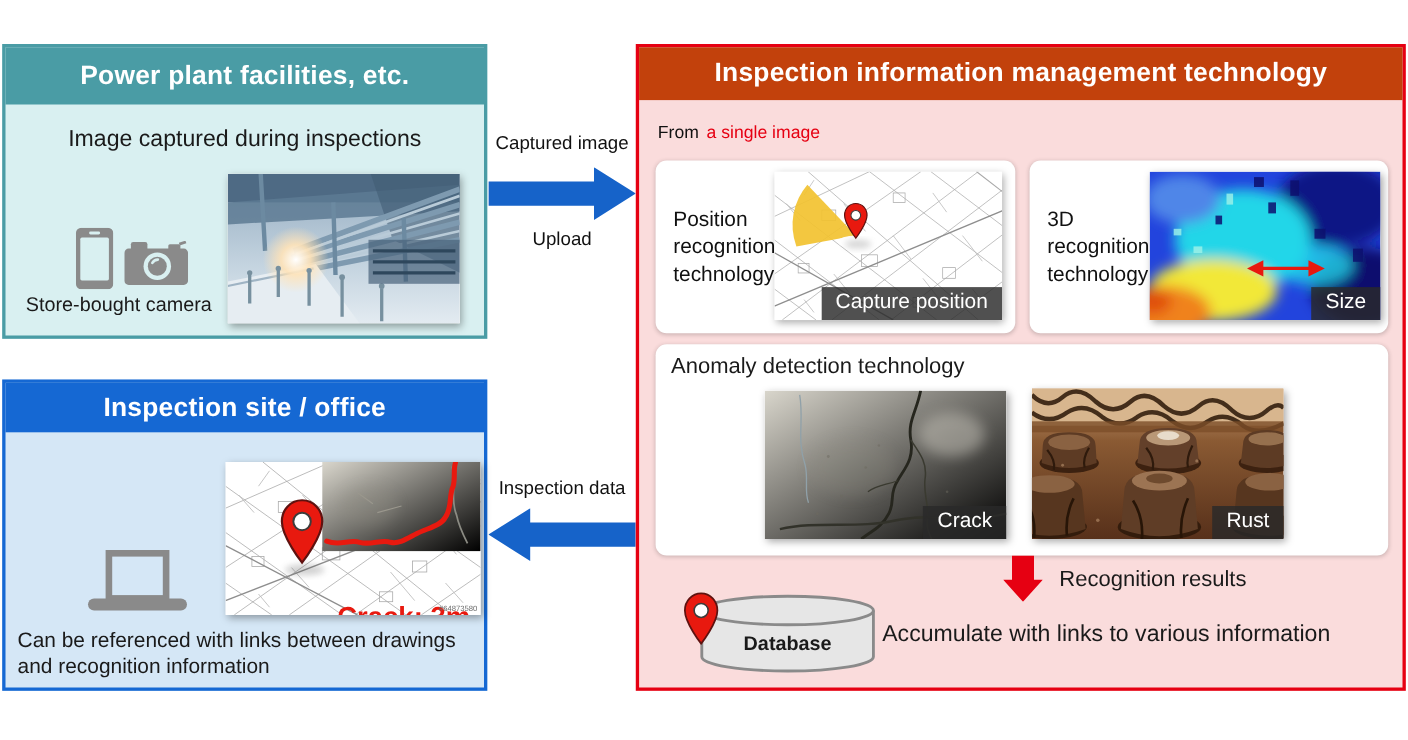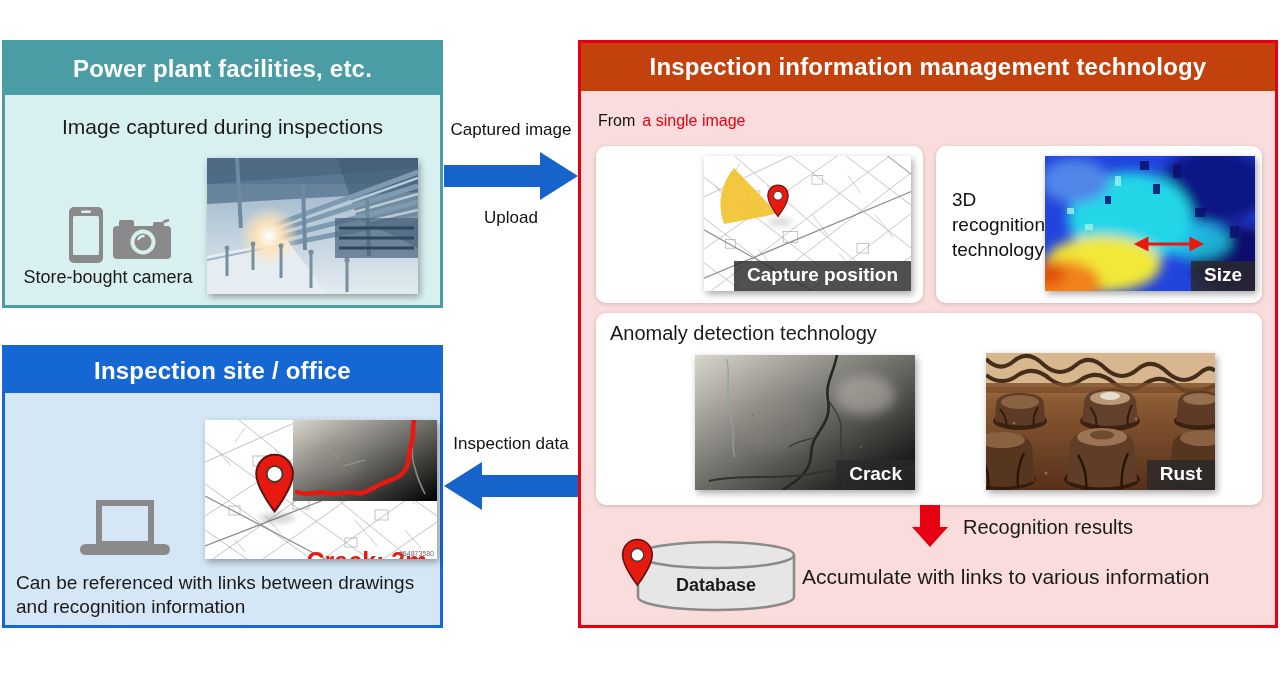--- a/index.html
+++ b/index.html
@@ -5,21 +5,21 @@
   html,body{margin:0;padding:0;background:#fff;}
   #canvas{position:relative;width:1280px;height:673px;background:#fff;overflow:hidden;
           font-family:"Liberation Sans",sans-serif;color:#1a1a1a;}
   .abs{position:absolute;}
   .box{position:absolute;box-sizing:border-box;}
   .box-header{position:absolute;left:0;right:0;top:0;display:flex;align-items:center;justify-content:center;
               color:#fff;font-weight:bold;font-size:24px;letter-spacing:.2px;}
   .panel{position:absolute;background:#fff;border-radius:10px;box-shadow:0 1px 4px rgba(0,0,0,.18);}
   .img-frame{position:absolute;overflow:hidden;box-shadow:2px 3px 7px rgba(0,0,0,.35);background:#fff;}
   .badge{position:absolute;right:0;bottom:0;background:rgba(42,42,42,.82);color:#fff;
-         font-size:19px;padding:3px 13px 5px;white-space:nowrap;font-weight:bold;}
+         font-size:19px;padding:3px 13px 5px;white-space:nowrap;}
   .flow-label{position:absolute;left:444px;width:134px;text-align:center;font-size:17px;color:#111;}
   .panel-label{position:absolute;left:16px;top:50%;transform:translateY(-50%);width:108px;
                font-size:19px;line-height:1.32;color:#111;}
   .center-txt{text-align:center;}
   svg{display:block;}
 </style>
 </head>
 <body>
 
 <div id="canvas">
@@ -151,20 +151,21 @@
 
   <div class="box" style="left:578px;top:40px;width:700px;height:588px;border:3px solid #E60012;background:#FADCDC;">
     <div class="box-header" style="height:48px;background:#c2410c;">
       <span>Inspection information management technology</span>
     </div>
     <div class="abs" style="left:17px;top:69px;font-size:16px;">
       <span style="color:#111;margin-right:7px;">From</span><span style="color:#E60012;">a single image</span>
     </div>
 
     <div class="panel" style="left:15px;top:103px;width:327px;height:157px;">
+      <div class="panel-label">Position recognition technology</div>
       <div class="img-frame" style="left:108px;top:10px;width:207px;height:135px;">
         <svg width="207" height="135" viewBox="0 0 207 135">
           <rect width="207" height="135" fill="#ffffff"></rect>
           <use href="#maplines" transform="scale(0.9,0.97)"></use>
           <path d="M74,58 L30,12 A56,56 0 0 0 20,68 Z" fill="#F2C230" opacity="0.92"></path>
           <ellipse cx="74" cy="64" rx="16" ry="6" fill="#ffffff" opacity="0.9"></ellipse>
           <ellipse cx="76" cy="66" rx="12" ry="4" fill="#9a9a9a" opacity="0.4" filter="url(#b3)"></ellipse>
           <use href="#pin" transform="translate(62,28)"></use>
         </svg>
         <div class="badge">Capture position</div>
@@ -225,21 +226,21 @@
             <circle cx="70" cy="96" r="1.4"></circle>
               <circle cx="92" cy="70" r="1.2"></circle>
               <circle cx="58" cy="60" r="1.3"></circle>
             <circle cx="104" cy="50" r="1.1"></circle>
               <circle cx="48" cy="112" r="1.4"></circle>
               <circle cx="166" cy="92" r="1.2"></circle>
           </g>
         </svg>
         <div class="badge">Crack</div>
       </div>
-      <div class="img-frame" style="left:342px;top:40px;width:229px;height:137px;margin-left:48px;">
+      <div class="img-frame" style="left:342px;top:40px;width:229px;height:137px;">
         <svg width="229" height="137" viewBox="0 0 229 137">
           <rect width="229" height="137" fill="url(#rustg)"></rect>
           <rect width="229" height="34" fill="#d8b68e"></rect>
           <g stroke="#35200f" stroke-width="4" fill="none" opacity=".9">
             <path d="M0,6 q14,14 28,2 q14,-12 30,4 q16,14 32,0 q14,-12 30,4 q16,14 32,0 q14,-12 30,4 q16,14 32,0 q10,-8 15,-2"></path>
             <path d="M0,22 q16,12 32,0 q16,-10 32,4 q16,12 32,0 q16,-10 32,4 q16,12 32,0 q16,-10 32,4 q14,10 37,-2"></path>
           </g>
           <rect y="30" width="229" height="10" fill="#7c4d28" opacity=".8"></rect>
           <g>
 

